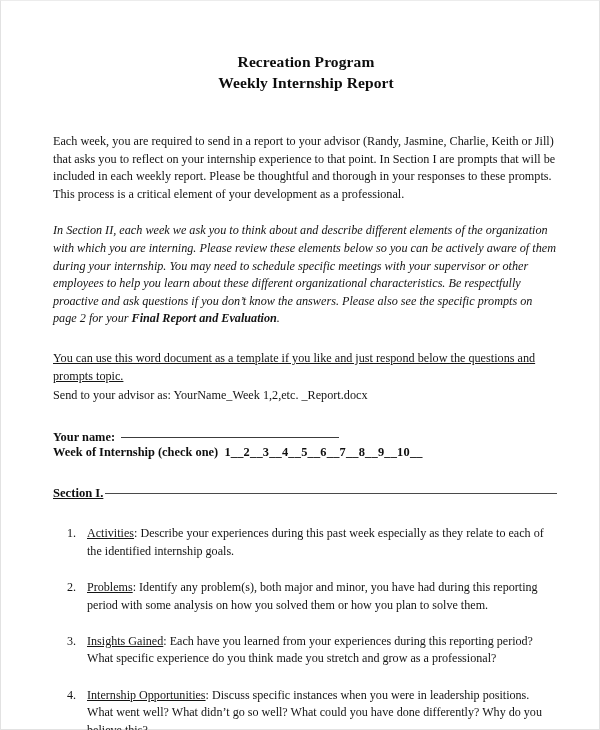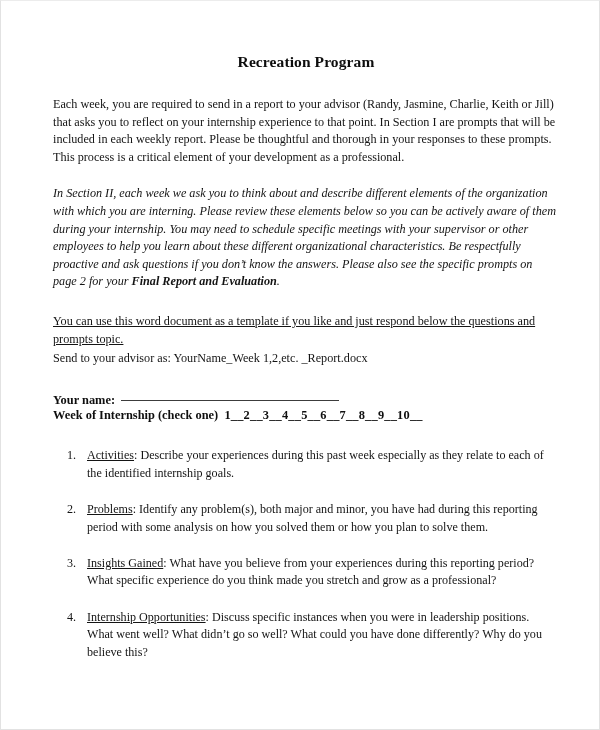--- a/index.html
+++ b/index.html
@@ -48,21 +48,21 @@
     color: #0d0d0d;
   }
 
   
   .para {
     font-size: 12.2px;
     line-height: 17.6px;
     text-align: left;
     color: #141414;
   }
-  .para-1 { margin-top: 24px; }
+  .para-1 { margin-top: 40px; }
   .para-2 { margin-top: 19px; font-style: italic; }
 
   .b { font-weight: bold; }
   .u { text-decoration: underline; }
 
   
   .note-block { margin-top: 21px; }
   .note-line {
     font-size: 12.2px;
     line-height: 18.5px;
@@ -135,50 +135,54 @@
   .prompt-term { text-decoration: underline; }
 </style>
 </head>
 <body>
 
 <div class="page">
   <div class="sheet">
 
     <div class="title-block">
       <div class="title-line">Recreation Program</div>
+      <div class="title-line">Weekly Internship Report</div>
     </div>
 
     <p class="para para-1">Each week, you are required to send in a report to your advisor (Randy, Jasmine, Charlie, Keith or Jill) that asks you to reflect on your internship experience to that point. In Section I are prompts that will be included in each weekly report. Please be thoughtful and thorough in your responses to these prompts. This process is a critical element of your development as a professional.</p>
 
     <p class="para para-2"><span>In Section II, each week we ask you to think about and describe different elements of the organization with which you are interning. Please review these elements below so you can be actively aware of them during your internship. You may need to schedule specific meetings with your supervisor or other employees to help you learn about these different organizational characteristics. Be respectfully proactive and ask questions if you don’t know the answers. Please also see the specific prompts on page 2 for your </span><span class="b">Final Report and Evaluation</span><span>.</span></p>
 
     <div class="note-block">
       <div class="note-line underlined">You can use this word document as a template if you like and just respond below the questions and prompts topic.</div>
       <div class="note-line bold">Send to your advisor as: YourName_Week 1,2,etc. _Report.docx</div>
     </div>
 
     <div class="field-row field-name">
       <span>Your name:</span><span class="blank-rule"></span>
     </div>
 
     <div class="field-row field-week">
       <span>Week of Internship (check one)</span>&nbsp;
       <span class="week-values">1__2__3__4__5__6__7__8__9__10__</span>
     </div>
 
+    <div class="section-head">
+      <span class="u">Section I.</span><span class="section-rule"></span>
+    </div>
 
     <ol class="prompt-list">
       <li class="prompt-item">
         <span class="prompt-num">1.</span><span class="prompt-term">Activities</span><span>: Describe your experiences during this past week especially as they relate to each of the identified internship goals.</span>
       </li>
       <li class="prompt-item">
         <span class="prompt-num">2.</span><span class="prompt-term">Problems</span><span>: Identify any problem(s), both major and minor, you have had during this reporting period with some analysis on how you solved them or how you plan to solve them.</span>
       </li>
       <li class="prompt-item">
-        <span class="prompt-num">3.</span><span class="prompt-term">Insights Gained</span><span>: What have you believe from your experiences during this reporting period? What specific experience do you think made you stretch and grow as a professional?</span>
+        <span class="prompt-num">3.</span><span class="prompt-term">Insights Gained</span><span>: Each have you learned from your experiences during this reporting period? What specific experience do you think made you stretch and grow as a professional?</span>
       </li>
       <li class="prompt-item">
         <span class="prompt-num">4.</span><span class="prompt-term">Internship Opportunities</span><span>: Discuss specific instances when you were in leadership positions. What went well? What didn’t go so well? What could you have done differently?  Why do you believe this?</span>
       </li>
     </ol>
 
   </div>
 </div>
 
 </body></html>

